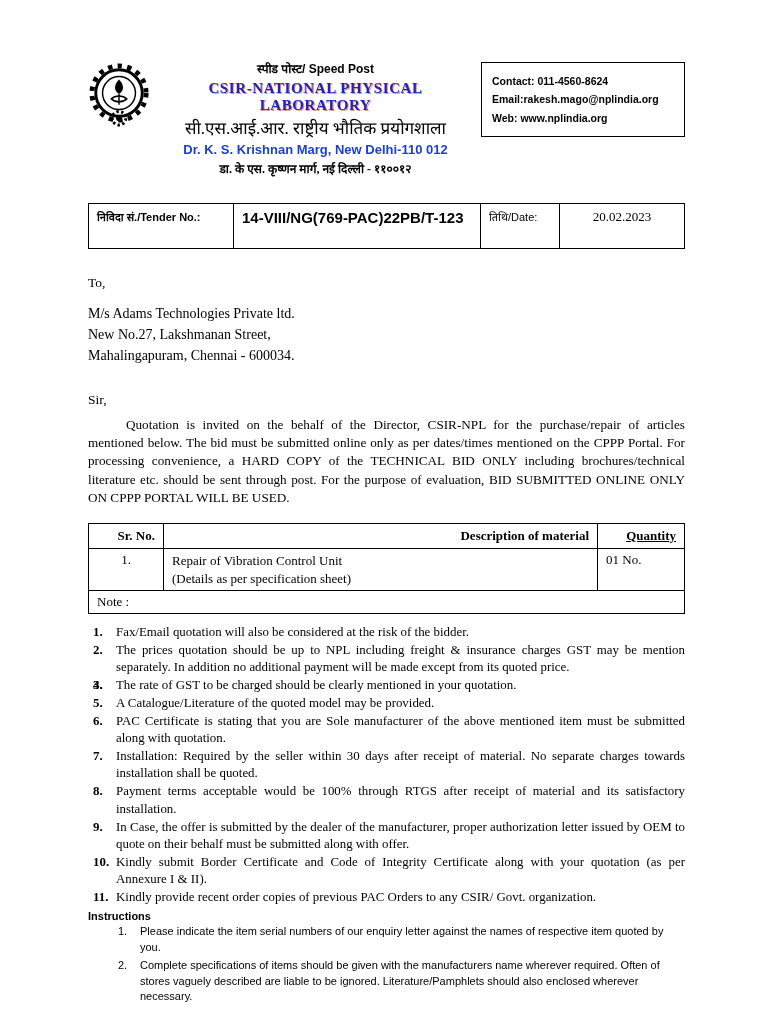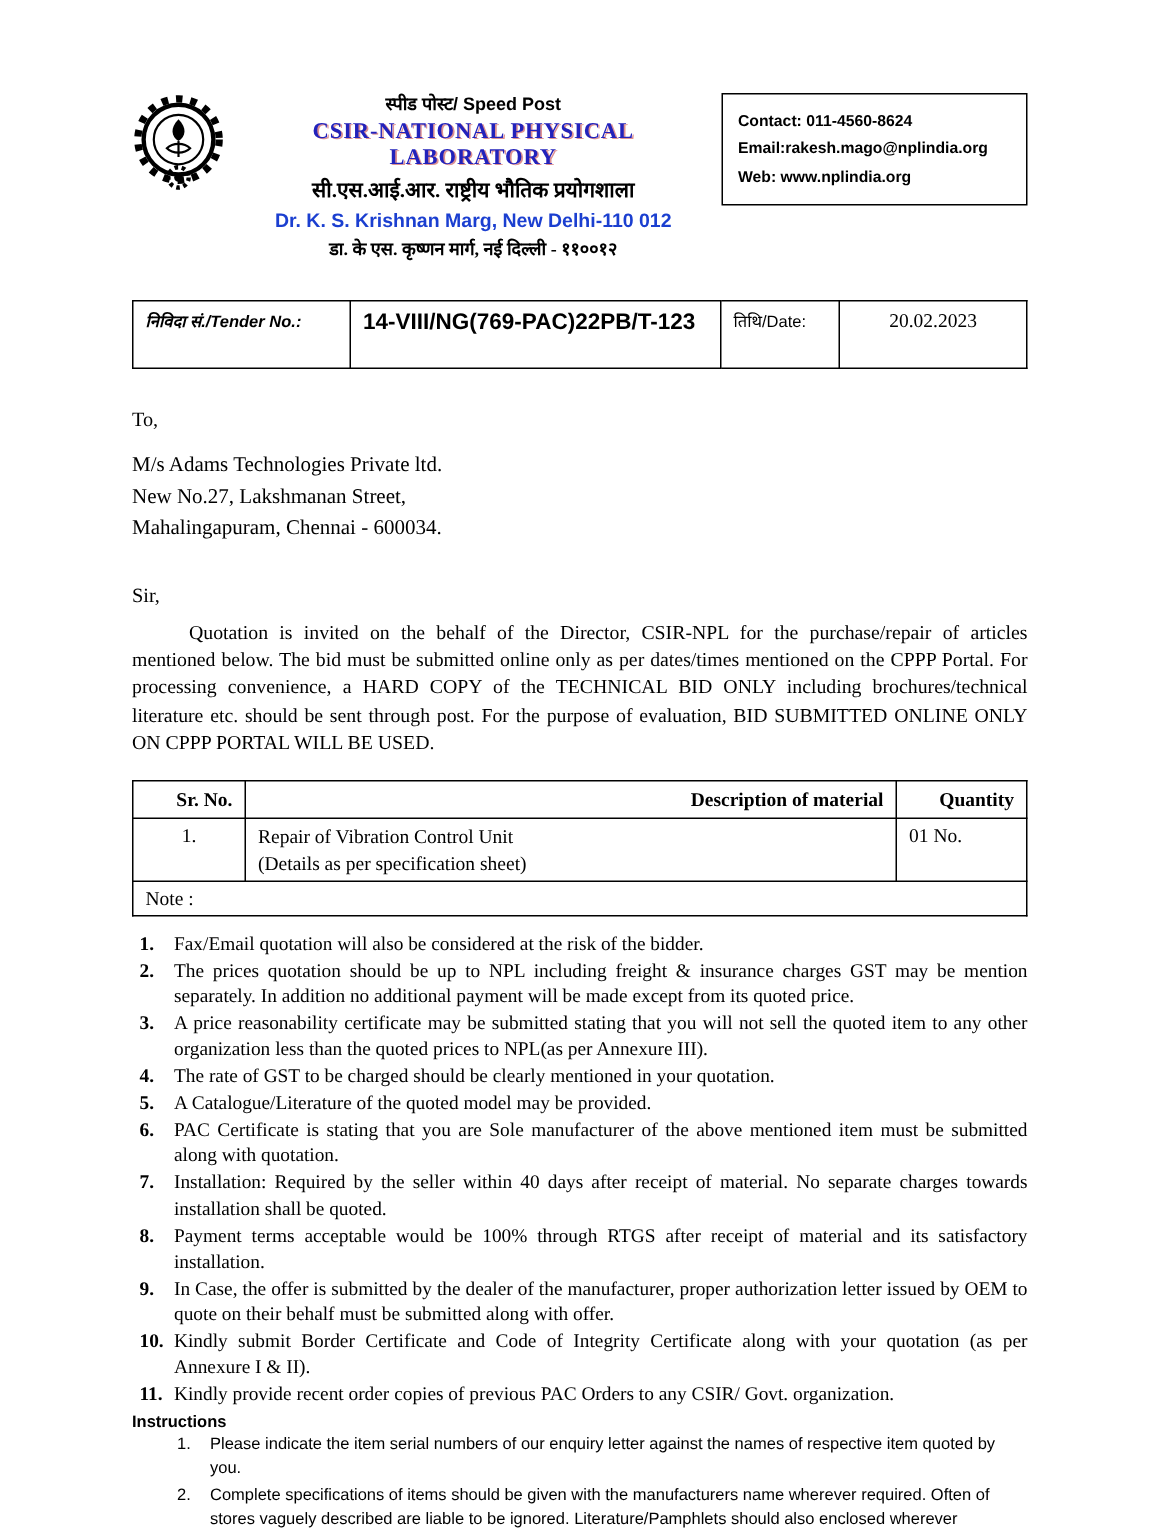--- a/index.html
+++ b/index.html
@@ -12,51 +12,51 @@
   
   .hdr { display:flex; align-items:flex-start; margin-top:4px; }
   .logo { width:62px; height:66px; flex:0 0 62px; margin-top:2px; }
   .logo svg { width:62px; height:66px; }
   .hdr-center { flex:1; text-align:center; padding:0 6px; }
   .speed-post { font-family:"Liberation Sans", sans-serif; font-weight:bold; font-size:12px; }
   .org-en {
     font-weight:bold; font-size:15px; letter-spacing:0.6px; margin-top:3px;
     color:#2222bb; text-shadow:1.1px 0.8px 0 rgba(195,55,55,0.55);
   }
-  .org-hi { font-size:14px; margin-top:2px; font-weight:bold; }
+  .org-hi { font-size:17px; margin-top:2px; font-weight:normal; }
   .addr-en { font-family:"Liberation Sans", sans-serif; font-weight:bold; font-size:13px; color:#1b3fd0; margin-top:3px; }
   .addr-hi { font-size:12px; font-weight:bold; margin-top:3px; }
   .contact-box {
     flex:0 0 182px; border:1px solid #000; padding:9px 10px;
     font-family:"Liberation Sans", sans-serif; font-weight:bold; font-size:10.5px;
     line-height:1.75; margin-top:2px;
   }
 
   
   .tender-table { width:100%; border-collapse:collapse; margin-top:26px; }
   .tender-table td { border:1px solid #000; vertical-align:top; padding:5px 8px; height:34px; }
-  .tt-label { width:128px; font-family:"Liberation Sans", sans-serif; font-weight:bold; font-size:11px;font-style:italic; }
+  .tt-label { width:128px; font-family:"Liberation Sans", sans-serif; font-weight:bold; font-size:11px; }
   .tt-value { font-family:"Liberation Sans", sans-serif; font-weight:bold; font-size:15px; }
   .tt-datelabel { width:62px; font-family:"Liberation Sans", sans-serif; font-size:11px; }
   .tt-date { width:108px; text-align:center; font-size:13px; }
 
   
   .recipient { margin-top:26px; font-size:13.5px; }
   .recipient .to { margin-bottom:12px; }
   .recipient .line { font-size:14px; line-height:1.5; }
 
   
   .salutation { margin-top:26px; font-size:13.5px; }
   .body-para { margin-top:8px; font-size:13.2px; line-height:1.38; text-align:justify; text-indent:38px; }
 
   
   .mat-table { width:100%; border-collapse:collapse; margin-top:16px; }
   .mat-table td, .mat-table th { border:1px solid #000; padding:3px 8px; font-size:13px; }
   .mt-sr { width:58px; text-align:center; }
-  .mt-qty { width:70px; }
+  .mt-qty { width:70px;text-decoration:underline; }
   .mat-table th { font-weight:bold; text-align:right; font-size:13px; padding:4px 8px; }
   .mt-desc-cell { font-size:14px; line-height:1.35; padding:6px 10px; }
   .mt-qty-cell { vertical-align:top; font-size:13px; padding-top:6px; }
   .mt-sr-cell { vertical-align:top; text-align:center; font-size:13px; padding-top:10px; }
   .mt-note { font-weight:normal; font-size:13px; padding:3px 8px; }
 
   
   .notes { margin-top:10px; }
   .note-item { position:relative; padding-left:28px; font-size:12.9px; line-height:1.32; text-align:justify; margin-bottom:1px; }
   .note-item .n { position:absolute; left:5px; font-weight:bold; }
@@ -152,37 +152,36 @@
     <div class="note-item">
       <span class="n">1.</span>
       <span>Fax/Email quotation will also be considered at the risk of the bidder.</span>
     </div>
     <div class="note-item">
       <span class="n">2.</span>
       <span>The prices quotation should be up to NPL including freight &amp; insurance charges GST may be mention separately. In addition no additional payment will be made except from its quoted price.</span>
     </div>
     <div class="note-item">
       <span class="n">3.</span>
-      <span>A price reasonability certificate may be submitted stating that you will not sell the quoted item to any other organization less than the quoted prices to NPL(as per Annexure III).</span>
     </div>
     <div class="note-item">
       <span class="n">4.</span>
       <span>The rate of GST to be charged should be clearly mentioned in your quotation.</span>
     </div>
     <div class="note-item">
       <span class="n">5.</span>
       <span>A Catalogue/Literature of the quoted model may be provided.</span>
     </div>
     <div class="note-item">
       <span class="n">6.</span>
       <span>PAC Certificate is stating that you are Sole manufacturer of the above mentioned item must be submitted along with quotation.</span>
     </div>
     <div class="note-item">
       <span class="n">7.</span>
-      <span>Installation: Required by the seller within 40 days after receipt of material. No separate charges towards installation shall be quoted.</span>
+      <span>Installation: Required by the seller within 30 days after receipt of material. No separate charges towards installation shall be quoted.</span>
     </div>
     <div class="note-item">
       <span class="n">8.</span>
       <span>Payment terms acceptable would be 100% through RTGS after receipt of material and its satisfactory installation.</span>
     </div>
     <div class="note-item">
       <span class="n">9.</span>
       <span>In Case, the offer is submitted by the dealer of the manufacturer, proper authorization letter issued by OEM to quote on their behalf must be submitted along with offer.</span>
     </div>
     <div class="note-item">

